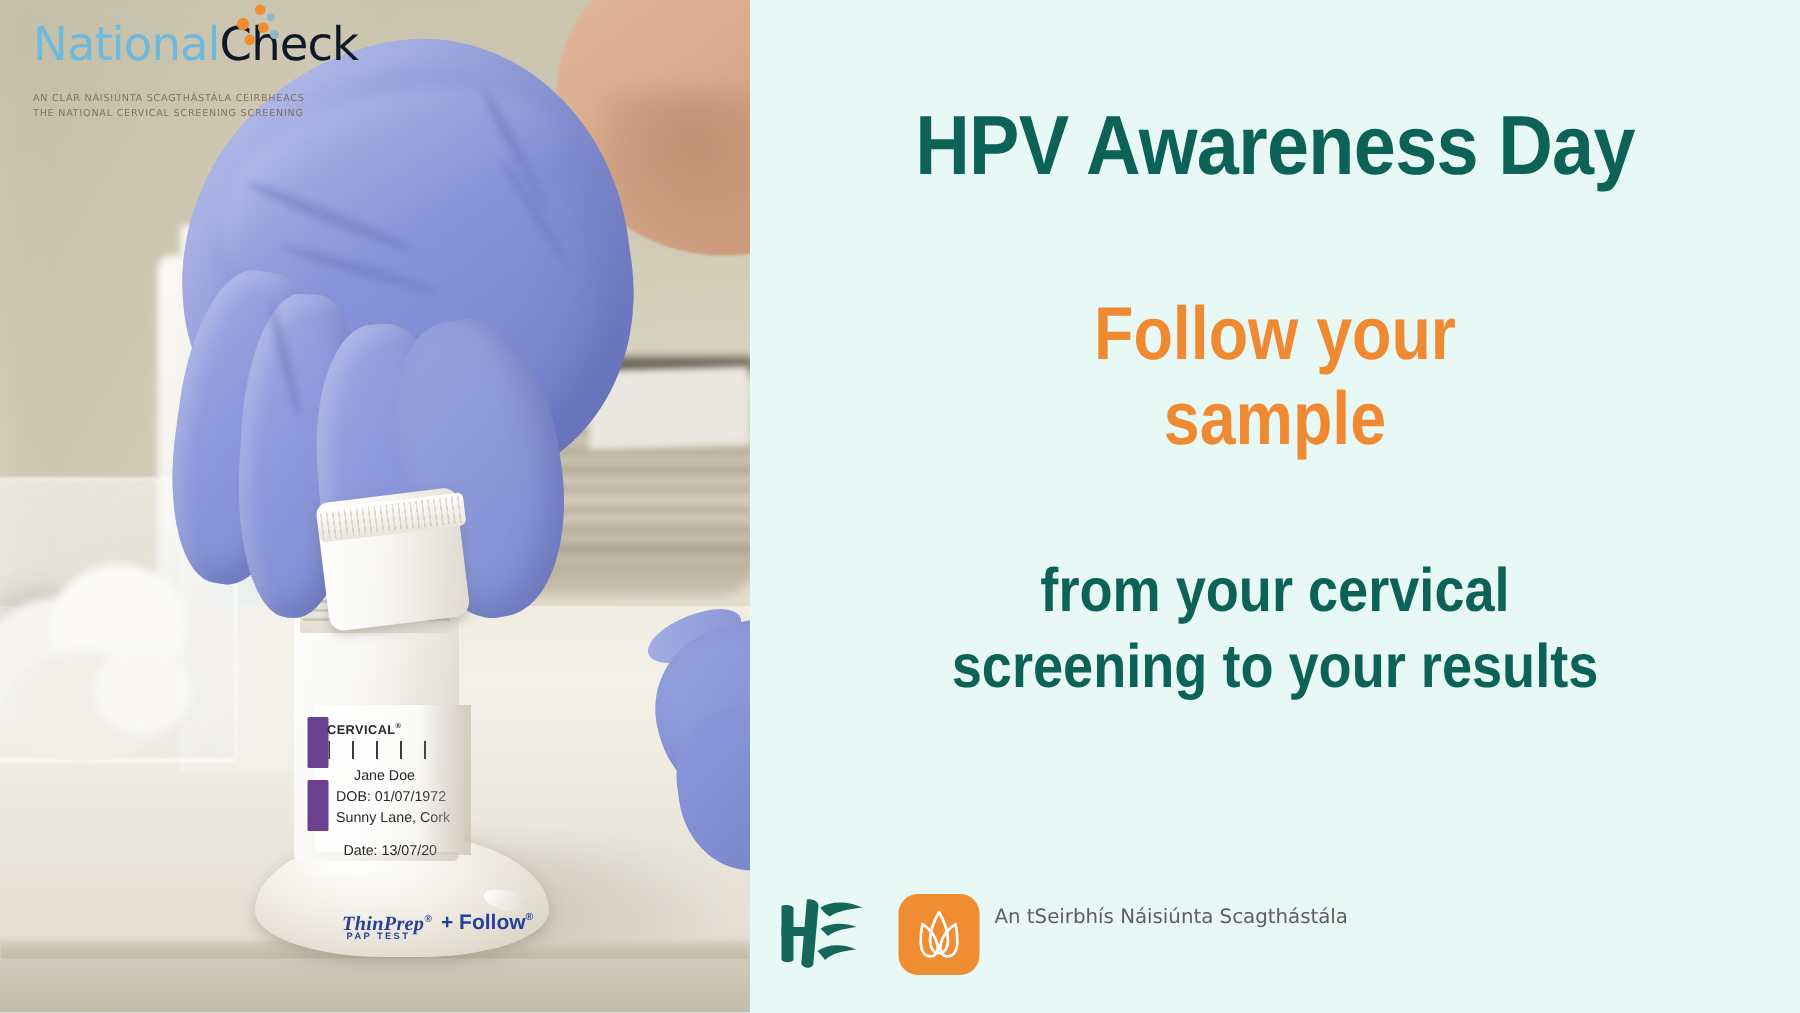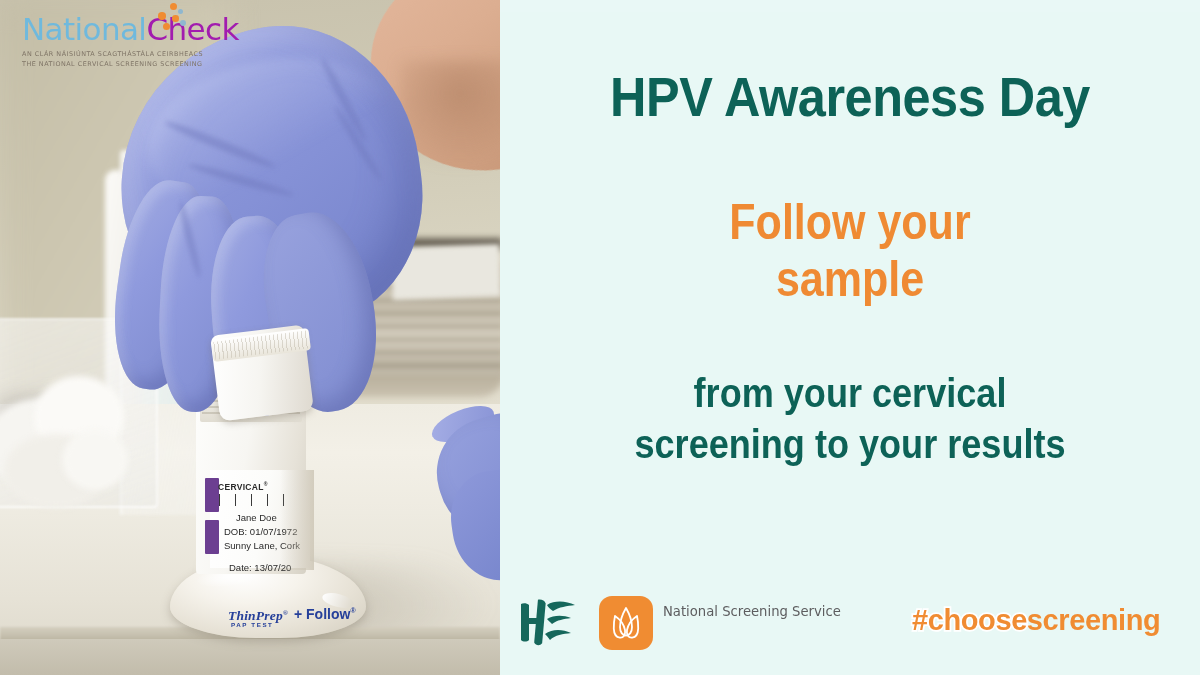--- a/index.html
+++ b/index.html
@@ -269,24 +269,24 @@
   .base-txt3{
     position:absolute; left:294px; top:606px; color:#26409a;
     font-size:14px; font-weight:700; white-space:nowrap;
   }
   .base-txt3 sup{ font-size:7px; }
 
   
   .cc-logo{ position:absolute; left:22px; top:14px; width:200px; }
   .cc-word{ font-size:31px; letter-spacing:-.6px; line-height:1; white-space:nowrap; }
   .cc-cervical{ color:#6fb9dd; font-weight:400; font-family:"DejaVu Sans", sans-serif;}
-  .cc-check{ color:#a21caf; font-weight:400; font-family:"DejaVu Sans", sans-serif;}
+  .cc-check{ color:#0f172a; font-weight:400; font-family:"DejaVu Sans", sans-serif;}
   .cc-dots{ position:absolute; left:128px; top:-11px; width:40px; height:30px; }
   .cc-dot{ position:absolute; border-radius:50%; background:#f08c32; }
-  .cc-sub{ margin-top:5px; color:#7e7365; font-size:6.4px; letter-spacing:.52px;
+  .cc-sub{ margin-top:15px; color:#7e7365; font-size:6.4px; letter-spacing:.52px;
            line-height:1.55; white-space:nowrap; font-family:"DejaVu Sans", sans-serif;}
 
   
   .panel{
     position:absolute; left:500px; top:0; width:700px; height:675px;
     background:#e8f8f5;
     margin-top:12px;
   }
   .headline{
     position:absolute; left:0; top:52px; width:700px; text-align:center;
@@ -456,20 +456,19 @@
         <svg viewBox="0 0 54 54" width="54" height="54" aria-hidden="true">
           <g fill="none" stroke="#ffffff" stroke-width="1.8" stroke-linejoin="round" stroke-linecap="round">
             <path d="M27 12 C31 19,33 25,33 31 C33 36,30.5 39.5,27 39.5 C23.5 39.5,21 36,21 31 C21 25,23 19,27 12 Z"></path>
             <path d="M16 20 C22 24,25 29,26 34 C26.8 38.6,24.5 42,20.8 41.6 C17.2 41.2,15 37.6,14.8 32.6 C14.6 27,15.2 23.6,16 20 Z"></path>
             <path d="M38 20 C32 24,29 29,28 34 C27.2 38.6,29.5 42,33.2 41.6 C36.8 41.2,39 37.6,39.2 32.6 C39.4 27,38.8 23.6,38 20 Z"></path>
           </g>
         </svg>
       </div>
 
       <div class="nss-text">
-        <div>National Screening Service</div>
+        <div>An tSeirbhís Náisiúnta Scagthástála</div>
       </div>
 
-      <div class="hashtag"><span class="hash-a">#choose</span><span class="hash-b">screening</span></div>
 
     </div>
   </div>
 </div>
 
 </body></html>

